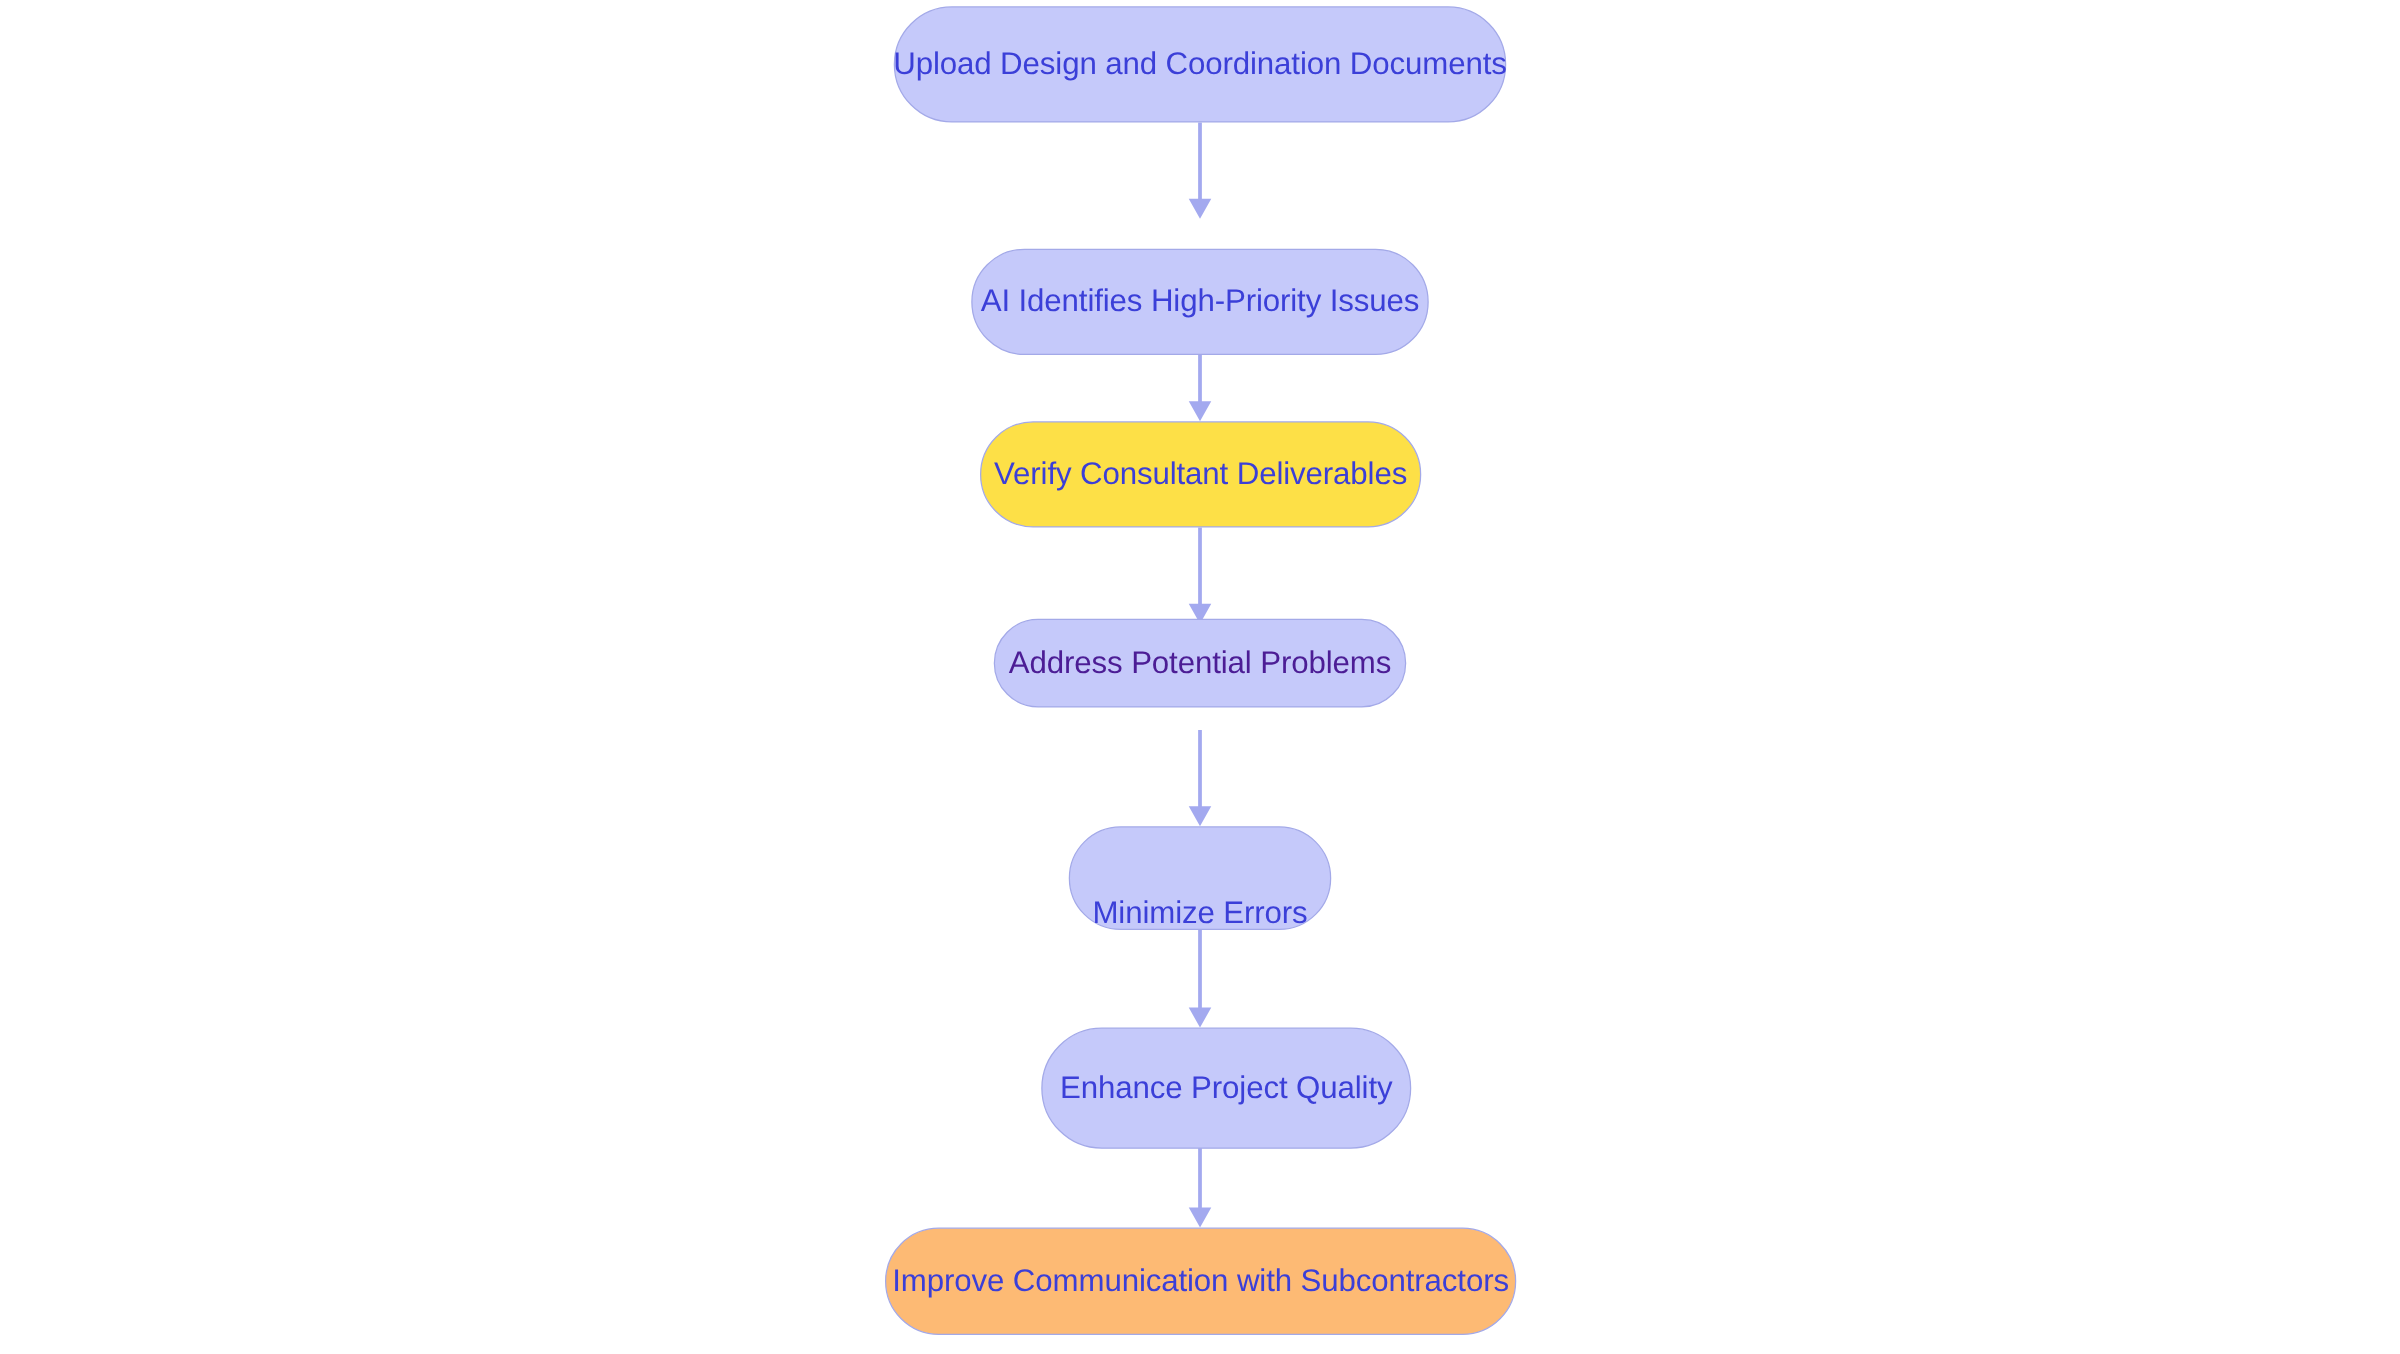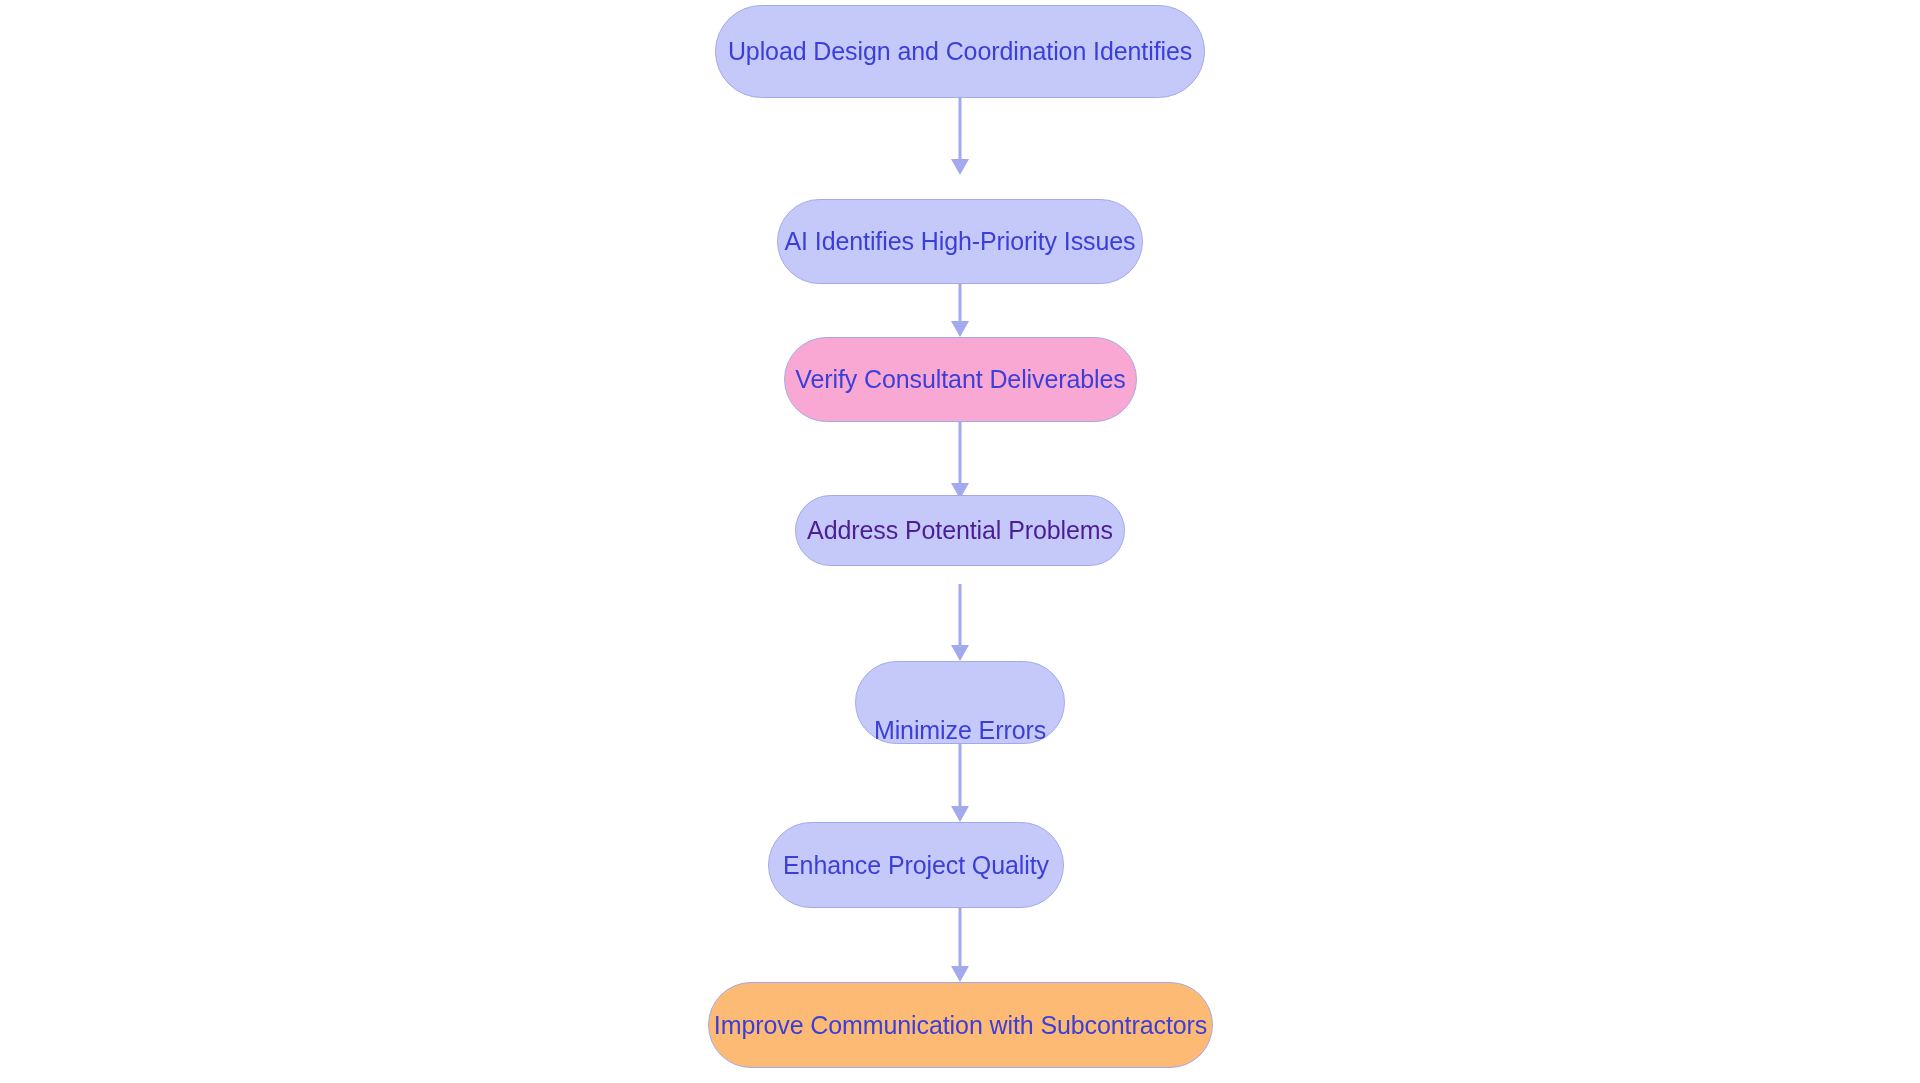--- a/index.html
+++ b/index.html
@@ -85,35 +85,35 @@
         </g>
         <g>
           <line x1="960" y1="905" x2="960" y2="967" stroke="#a3a9ef" stroke-width="3"></line>
           <polygon points="951,966 969,966 960,982" fill="#a3a9ef"></polygon>
         </g>
       </g>
   </svg>
 
   <div class="node-layer" id="nodes-layer">
       <div class="flow-node" style="left: 715px; top: 5px; width: 490px; height: 93px; background: rgb(197, 201, 250); border-color: rgb(163, 169, 232); color: rgb(59, 63, 216);">
-        <span class="node-label">Upload Design and Coordination Identifies</span>
+        <span class="node-label">Upload Design and Coordination Documents</span>
       </div>
       <div class="flow-node" style="left: 777px; top: 175px; width: 366px; height: 85px; background: rgb(197, 201, 250); border-color: rgb(163, 169, 232); color: rgb(59, 63, 216); margin-top: 24px;">
         <span class="node-label">AI Identifies High-Priority Issues</span>
       </div>
-      <div class="flow-node" style="left: 784px; top: 337px; width: 353px; height: 85px; background: #f9a8d4; border-color: rgb(163, 169, 232); color: rgb(59, 63, 216);">
+      <div class="flow-node" style="left: 784px; top: 337px; width: 353px; height: 85px; background: #fde047; border-color: rgb(163, 169, 232); color: rgb(59, 63, 216);">
         <span class="node-label">Verify Consultant Deliverables</span>
       </div>
       <div class="flow-node" style="left: 795px; top: 495px; width: 330px; height: 71px; background: rgb(197, 201, 250); border-color: rgb(163, 169, 232); color: #4c1d95;">
         <span class="node-label">Address Potential Problems</span>
       </div>
       <div class="flow-node" style="left: 855px; top: 661px; width: 210px; height: 83px; background: rgb(197, 201, 250); border-color: rgb(163, 169, 232); color: rgb(59, 63, 216); align-items: flex-end;">
         <span class="node-label">Minimize Errors</span>
       </div>
-      <div class="flow-node" style="left: 768px; top: 822px; width: 296px; height: 86px; background: rgb(197, 201, 250); border-color: rgb(163, 169, 232); color: rgb(59, 63, 216);">
+      <div class="flow-node" style="left: 833px; top: 822px; width: 296px; height: 97px; background: rgb(197, 201, 250); border-color: rgb(163, 169, 232); color: rgb(59, 63, 216);">
         <span class="node-label">Enhance Project Quality</span>
       </div>
       <div class="flow-node" style="left: 708px; top: 982px; width: 505px; height: 86px; background: #fdba74; border-color: rgb(163, 169, 232); color: rgb(59, 63, 216);">
         <span class="node-label">Improve Communication with Subcontractors</span>
       </div>
     </div>
 
 </div>
 
 </body></html>

